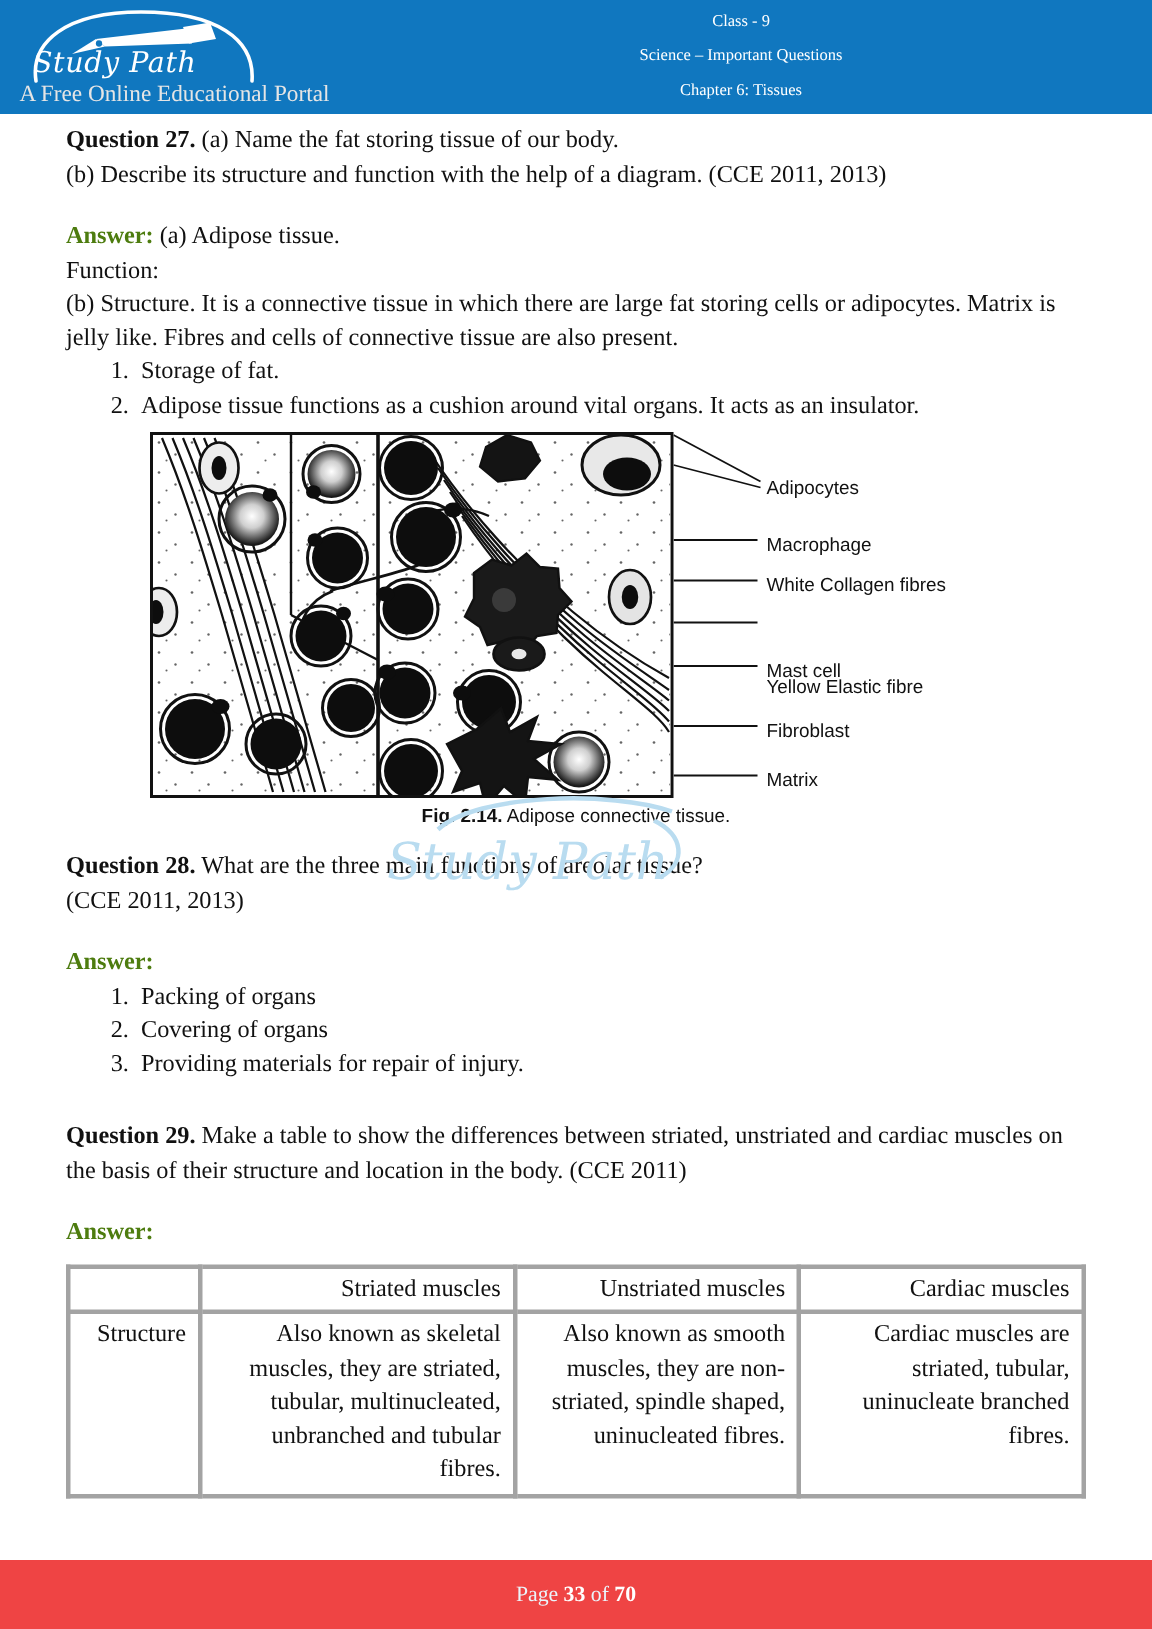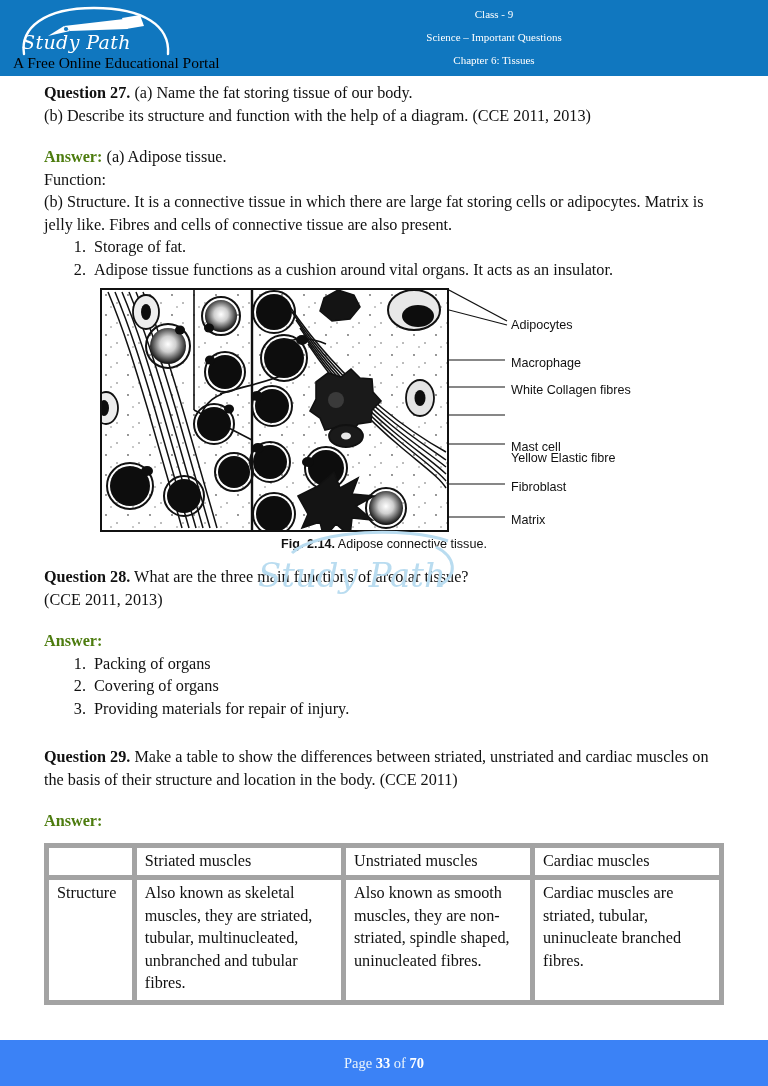--- a/index.html
+++ b/index.html
@@ -49,21 +49,21 @@
     font-size: 19px;
     color: #ffffff;
     letter-spacing: 0.4px;
   }
   .brand-sub {
     position: absolute;
     left: 5px;
     top: 50px;
     font-family: "Liberation Serif", serif;
     font-size: 15.5px;
-    color: #000000;
+    color: #e5e5e5;
     white-space: nowrap;
   }
   .header-titles {
     position: absolute;
     left: 230px;
     right: 10px;
     top: 3px;
     text-align: center;
     color: #ffffff;
     font-family: "Liberation Serif", serif;
@@ -164,40 +164,40 @@
 
   
   .tbl {
     border-collapse: collapse;
     width: 100%;
     margin-top: 10px;
     font-size: 16.2px;
     line-height: 22.5px;
   }
   .tbl td, .tbl th {
-    border: 5px solid #a3a3a3;
+    border: 3px solid #a3a3a3;
     vertical-align: top;
     padding: 2px 8px 5px 8px;
-    text-align: left;
+    text-align: right;
     font-weight: normal;
   }
   .tbl .c0 { width: 13%; }
   .tbl .c1 { width: 31%; }
   .tbl .c2 { width: 28%; }
   .tbl .c3 { width: 28%; }
   .tbl tr.head td { padding-bottom: 3px; }
 
   
   .footer {
     position: absolute;
     left: 0;
     right: 0;
     bottom: 0;
     height: 46px;
-    background: #3b82f6;
+    background: #ef4444;
     display: flex;
     align-items: center;
     justify-content: center;
   }
   .footer-text {
     color: #eaf4fb;
     font-family: "Liberation Serif", serif;
     font-size: 14.5px;
   }
   .footer-text b { font-weight: bold; color: #ffffff; }

